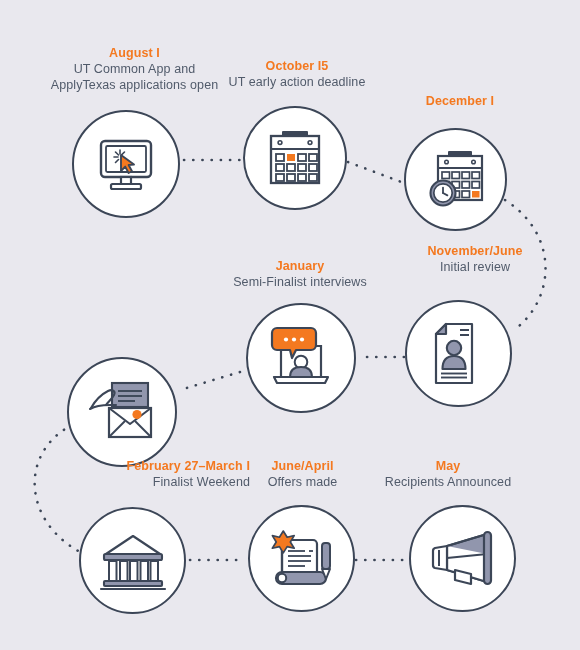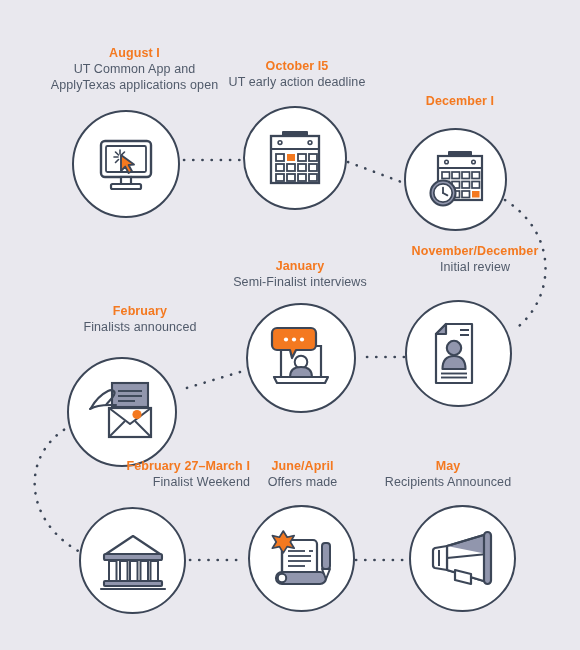--- a/index.html
+++ b/index.html
@@ -163,21 +163,21 @@
         <circle cx="22" cy="48" r="9.2" fill="#fff" stroke="#3c4657" stroke-width="1.7"></circle>
         <g stroke="#3c4657" stroke-width="1.8" stroke-linecap="round">
           <line x1="22" y1="48" x2="22" y2="42.6"></line>
           <line x1="22" y1="48" x2="26.4" y2="50.4"></line>
         </g>
       </svg>
     </div>
   </div>
 
   <div class="label" style="left:370px;top:243px;width:210px;">
-    <span class="date">November/December</span>
+    <span class="date">November/June</span>
     <span class="desc">Initial review</span>
   </div>
   <div class="circle" style="left:405px;top:300px;width:107px;height:107px;">
     <div class="icon">
       <svg width="70" height="74" viewBox="0 0 70 74">
         <path d="M 22 7 L 48 7 L 48 66 L 12 66 L 12 17 Z" fill="#fff" stroke="#3c4657" stroke-width="2.2" stroke-linejoin="round"></path>
         <path d="M 22 7 L 22 17 L 12 17 Z" fill="#9196ad" stroke="#3c4657" stroke-width="2.2" stroke-linejoin="round"></path>
         <g stroke="#3c4657" stroke-width="2">
           <line x1="36" y1="13" x2="45" y2="13"></line>
           <line x1="36" y1="18" x2="45" y2="18"></line>
@@ -209,24 +209,20 @@
         <path d="M 14 8 L 48 8 A 5 5 0 0 1 53 13 L 53 25 A 5 5 0 0 1 48 30 L 33 30 L 29 38 L 27 30 L 14 30 A 5 5 0 0 1 9 25 L 9 13 A 5 5 0 0 1 14 8 Z" fill="#f47920" stroke="#3c4657" stroke-width="2.2" stroke-linejoin="round"></path>
         <g fill="#fff">
           <circle cx="23" cy="19.5" r="2.1"></circle>
           <circle cx="31" cy="19.5" r="2.1"></circle>
           <circle cx="39" cy="19.5" r="2.1"></circle>
         </g>
       </svg>
     </div>
   </div>
 
-  <div class="label" style="left:25px;top:303px;width:230px;">
-    <span class="date">February</span>
-    <span class="desc">Finalists announced</span>
-  </div>
   <div class="circle" style="left:67px;top:357px;width:110px;height:110px;">
     <div class="icon">
       <svg width="78" height="74" viewBox="0 0 78 74">
 
         <rect x="29" y="8" width="36" height="24" fill="#9196ad" stroke="#3c4657" stroke-width="2.1"></rect>
         <g stroke="#3c4657" stroke-width="1.9">
           <line x1="35" y1="16" x2="59" y2="16"></line>
           <line x1="35" y1="21" x2="59" y2="21"></line>
           <line x1="35" y1="26" x2="52" y2="26"></line>
         </g>

